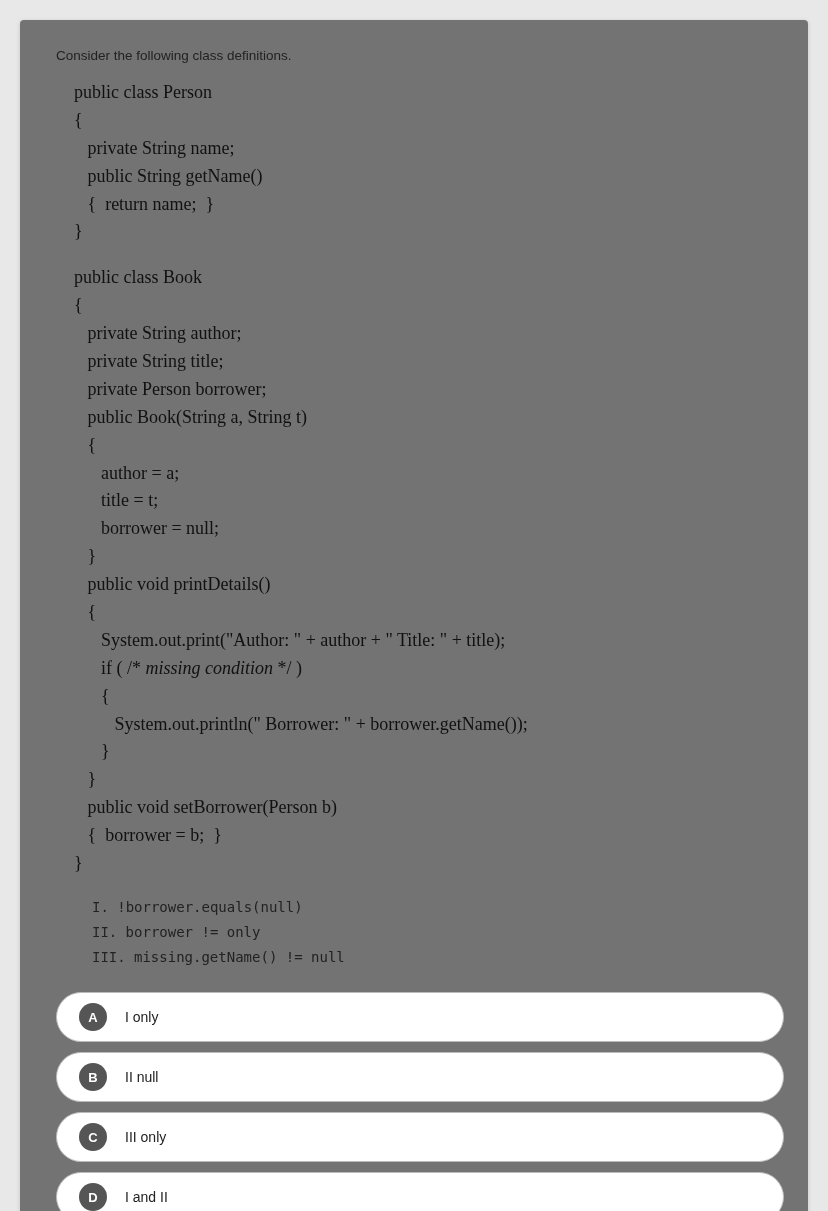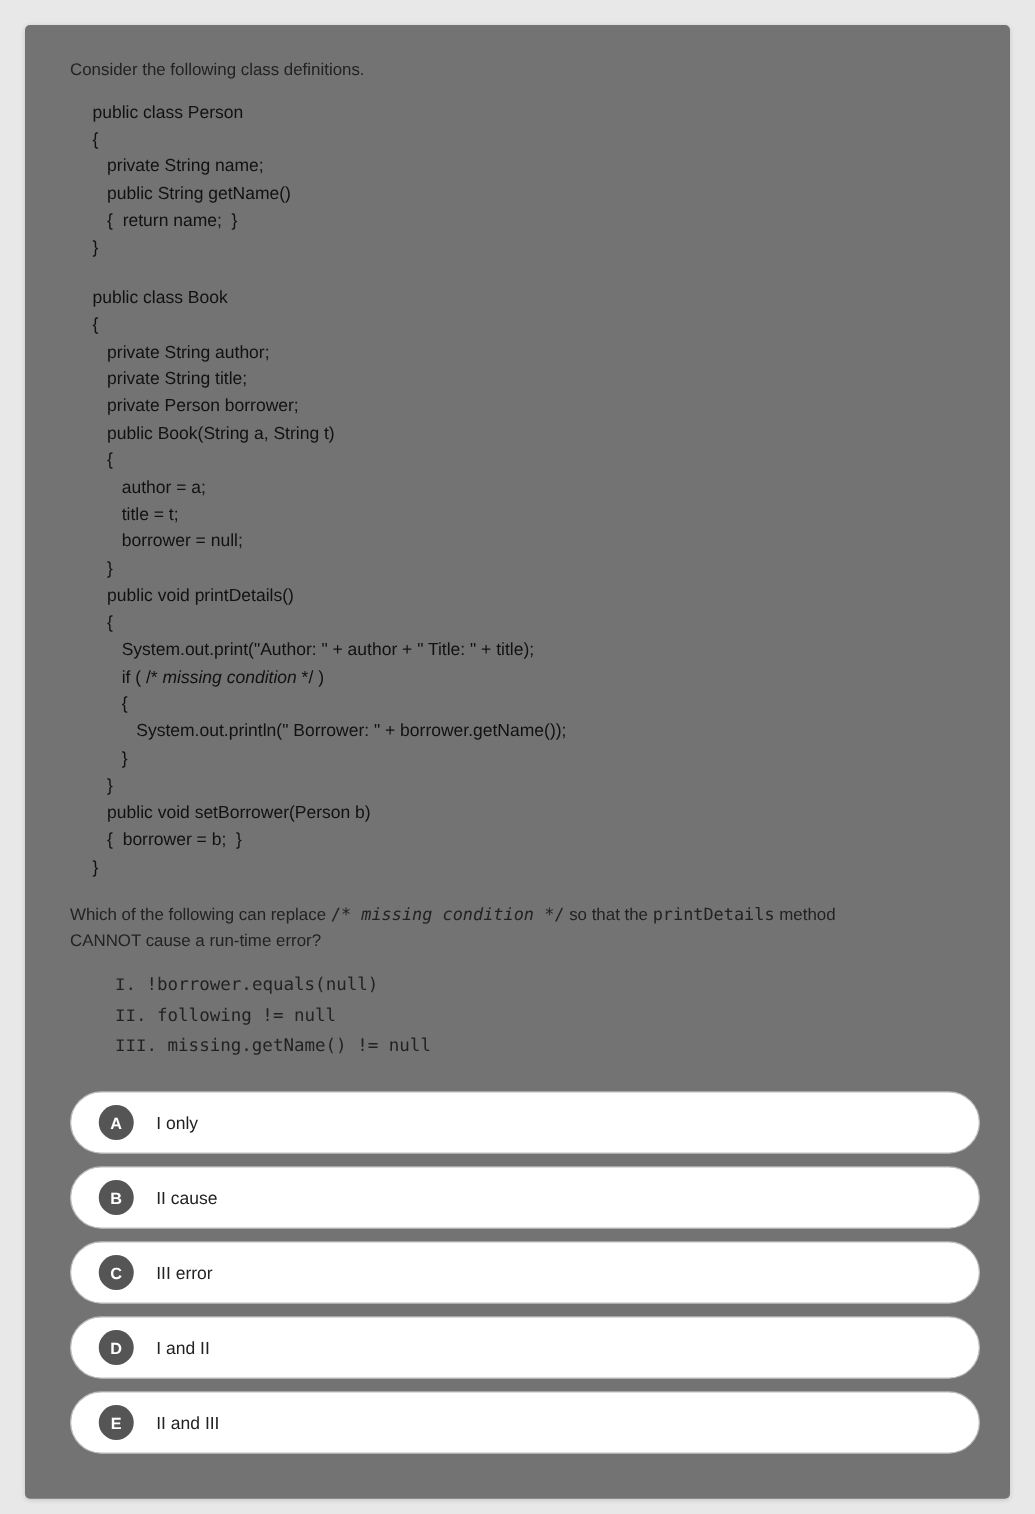--- a/index.html
+++ b/index.html
@@ -18,22 +18,22 @@
       padding: 28px 24px 36px 36px;
       border-radius: 4px;
       box-shadow: 0 1px 4px rgba(0,0,0,0.15);
     }
     .intro-text {
       font-size: 13.5px;
       margin-bottom: 16px;
       color: #222;
     }
     .code-block {
-      font-family: Liberation Sans, sans-serif;
-      font-size: 14px;
+      font-family: Liberation Serif, serif;
+      font-size: 18px;
       line-height: 1.55;
       color: #111;
       margin-left: 18px;
       margin-bottom: 18px;
       white-space: pre;
     }
     .question-text {
       font-size: 13.5px;
       color: #222;
       margin-bottom: 14px;
@@ -115,46 +115,42 @@
       System.out.print("Author: " + author + " Title: " + title);
       if ( /* <span class="italic">missing condition</span> */ )
       {
          System.out.println(" Borrower: " + borrower.getName());
       }
    }
    public void setBorrower(Person b)
    {  borrower = b;  }
 }</div>
 
-  <p class="question-text">
-    Which of the following can replace <code>/* <em>missing condition</em> */</code> so that the <code>printDetails</code> method<br>
-    CANNOT cause a run-time error?
-  </p>
 
   <div class="options-list">
     <span class="roman">I. <code>!borrower.equals(null)</code></span>
-    <span class="roman">II. <code>following != null</code></span>
+    <span class="roman">II. <code>borrower != only</code></span>
     <span class="roman">III. <code>missing.getName() != null</code></span>
   </div>
 
   <div class="answer-options">
 
     <div class="answer-option">
       <span class="option-badge">A</span>
       <span class="option-label">I only</span>
     </div>
 
     <div class="answer-option">
       <span class="option-badge">B</span>
-      <span class="option-label">II cause</span>
+      <span class="option-label">II null</span>
     </div>
 
     <div class="answer-option">
       <span class="option-badge">C</span>
-      <span class="option-label">III error</span>
+      <span class="option-label">III only</span>
     </div>
 
     <div class="answer-option">
       <span class="option-badge">D</span>
       <span class="option-label">I and II</span>
     </div>
 
     <div class="answer-option">
       <span class="option-badge">E</span>
       <span class="option-label">II and III</span>

